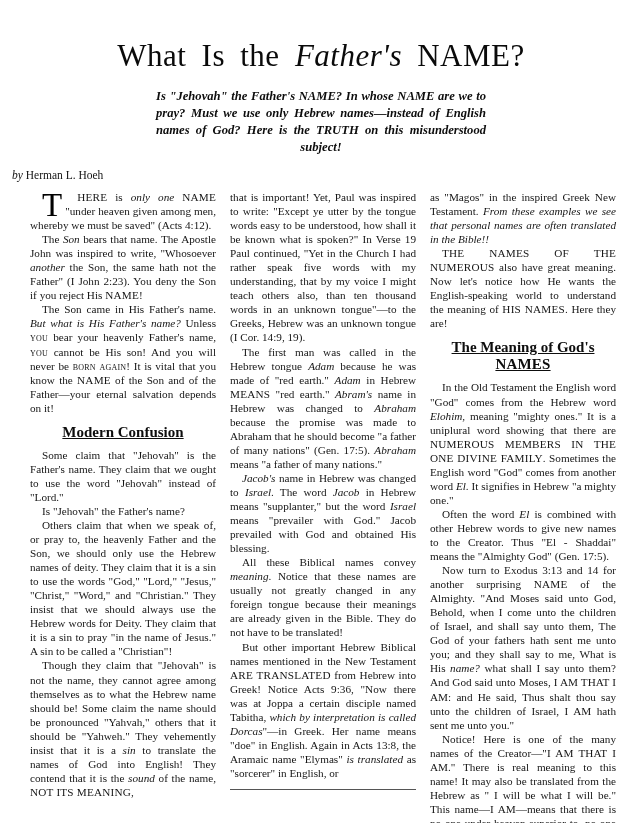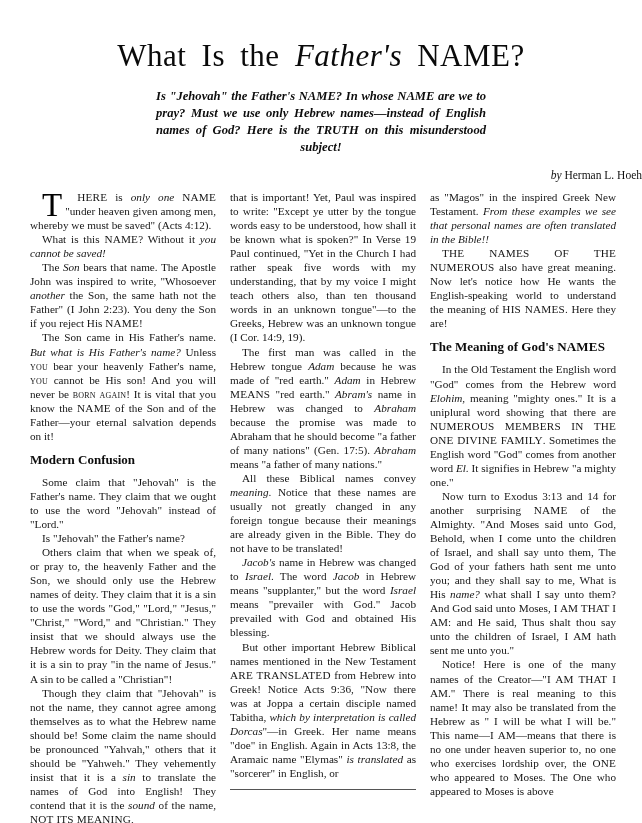--- a/index.html
+++ b/index.html
@@ -40,25 +40,26 @@
     text-align: center;
     font-style: italic;
     font-weight: bold;
     font-size: 12.6px;
     line-height: 17px;
     text-align: justify;
     text-align-last: center;
     color: #0d0d0d;
   }
   .byline {
-    text-align: right;
+    text-align: left;
     font-size: 11.5px;
     margin-top: 13px;
     margin-bottom: 9px;
     color: #111;
+    padding-left: 12px;
   }
   .byline .by {
     font-style: italic;
   }
   
   .columns {
     display: flex;
     gap: 14px;
     padding: 0 28px 0 30px;
     box-sizing: border-box;
@@ -81,24 +82,26 @@
     text-indent: 0;
   }
   .sc {
     font-variant: small-caps;
     letter-spacing: 0.2px;
   }
   .it {
     font-style: italic;
   }
   .subhead {
-    font-size: 13px;
+    text-align: center;
+    font-size: 15px;
     font-weight: bold;
     margin: 9px 0 7px 0;
     color: #0d0d0d;
+    text-decoration: underline;
   }
   
   .dropcap-p {
     text-indent: 0;
   }
   .dropcap {
     float: left;
     font-size: 33px;
     line-height: 26px;
     padding: 1px 3px 0 0;
@@ -127,62 +130,62 @@
 
   <div class="subtitle">Is "Jehovah" the Father's NAME? In whose NAME are we to pray? Must we use only Hebrew names—instead of English names of God? Here is the TRUTH on this misunderstood subject!</div>
 
   <div class="byline"><span class="by">by</span><span> Herman L. Hoeh</span></div>
 
   <div class="columns">
 
     <div class="col">
       <p class="dropcap-p"><span class="dropcap">T</span><span class="sc">HERE</span><span> is </span><span class="it">only one</span><span> </span><span class="sc">NAME</span><span> "under heaven given among men, whereby we must be saved" (Acts 4:12).</span></p>
 
-      <p><span>What is this </span><span class="sc">NAME</span><span>? Without it </span><span class="it">you cannot be saved!</span></p>
 
       <p><span>The </span><span class="it">Son</span><span> bears that name. The Apostle John was inspired to write, "Whosoever </span><span class="it">another</span><span> the Son, the same hath not the Father" (I John 2:23). You deny the Son if you reject His </span><span class="sc">NAME</span><span>!</span></p>
 
       <p><span>The Son came in His Father's name. </span><span class="it">But what is His Father's name?</span><span> Unless </span><span class="sc">you</span><span> bear your heavenly Father's name, </span><span class="sc">you</span><span> cannot be His son! And you will never be </span><span class="sc">born again</span><span>! It is vital that you know the </span><span class="sc">NAME</span><span> of the Son and of the Father—your eternal salvation depends on it!</span></p>
 
       <div class="subhead">Modern Confusion</div>
 
       <p>Some claim that "Jehovah" is the Father's name. They claim that we ought to use the word "Jehovah" instead of "Lord."</p>
       <p>Is "Jehovah" the Father's name?</p>
       <p>Others claim that when we speak of, or pray to, the heavenly Father and the Son, we should only use the Hebrew names of deity. They claim that it is a sin to use the words "God," "Lord," "Jesus," "Christ," "Word," and "Christian." They insist that we should always use the Hebrew words for Deity. They claim that it is a sin to pray "in the name of Jesus." A sin to be called a "Christian"!</p>
 
       <p><span>Though they claim that "Jehovah" is not the name, they cannot agree among themselves as to what the Hebrew name should be! Some claim the name should be pronounced "Yahvah," others that it should be "Yahweh." They vehemently insist that it is a </span><span class="it">sin</span><span> to translate the names of God into English! They contend that it is the </span><span class="it">sound</span><span> of the name, </span><span class="sc">NOT ITS MEANING</span><span>,</span></p>
     </div>
 
     <div class="col">
       <p class="noindent">that is important! Yet, Paul was inspired to write: "Except ye utter by the tongue words easy to be understood, how shall it be known what is spoken?" In Verse 19 Paul continued, "Yet in the Church I had rather speak five words with my understanding, that by my voice I might teach others also, than ten thousand words in an unknown tongue"—to the Greeks, Hebrew was an unknown tongue (I Cor. 14:9, 19).</p>
 
 
       <p><span>The first man was called in the Hebrew tongue </span><span class="it">Adam</span><span> because he was made of "red earth." </span><span class="it">Adam</span><span> in Hebrew </span><span class="sc">MEANS</span><span> "red earth." </span><span class="it">Abram's</span><span> name in Hebrew was changed to </span><span class="it">Abraham</span><span> because the promise was made to Abraham that he should become "a father of many nations" (Gen. 17:5). </span><span class="it">Abraham</span><span> means "a father of many nations."</span></p>
 
+      <p><span class="it">Jacob's</span><span> name in Hebrew was changed to </span><span class="it">Israel</span><span>. The word </span><span class="it">Jacob</span><span> in Hebrew means "supplanter," but the word </span><span class="it">Israel</span><span> means "prevailer with God." Jacob prevailed with God and obtained His blessing.</span></p>
+
       <p><span>All these Biblical names convey </span><span class="it">meaning</span><span>. Notice that these names are usually not greatly changed in any foreign tongue because their meanings are already given in the Bible. They do not have to be translated!</span></p>
-
-      <p><span class="it">Jacob's</span><span> name in Hebrew was changed to </span><span class="it">Israel</span><span>. The word </span><span class="it">Jacob</span><span> in Hebrew means "supplanter," but the word </span><span class="it">Israel</span><span> means "prevailer with God." Jacob prevailed with God and obtained His blessing.</span></p>
 
       <p><span>But other important Hebrew Biblical names mentioned in the New Testament </span><span class="sc">ARE TRANSLATED</span><span> from Hebrew into Greek! Notice Acts 9:36, "Now there was at Joppa a certain disciple named Tabitha, </span><span class="it">which by interpretation is called Dorcas</span><span>"—in Greek. Her name means "doe" in English. Again in Acts 13:8, the Aramaic name "Elymas" </span><span class="it">is translated</span><span> as "sorcerer" in English, or</span></p>
 
       <div class="copyright">
         
         
       </div>
     </div>
 
     <div class="col">
       <p class="noindent"><span>as "Magos" in the inspired Greek New Testament. </span><span class="it">From these examples we see that personal names are often translated in the Bible!!</span></p>
 
       <p><span class="sc">THE NAMES OF THE NUMEROUS</span><span> also have great meaning. Now let's notice how He wants the English-speaking world to understand the meaning of </span><span class="sc">HIS NAMES</span><span>. Here they are!</span></p>
 
       <div class="subhead"><span>The Meaning of God's </span><span class="sc">NAMES</span></div>
 
       <p><span>In the Old Testament the English word "God" comes from the Hebrew word </span><span class="it">Elohim</span><span>, meaning "mighty ones." It is a uniplural word showing that there are </span><span class="sc">NUMEROUS MEMBERS IN THE ONE DIVINE FAMILY</span><span>. Sometimes the English word "God" comes from another word </span><span class="it">El</span><span>. It signifies in Hebrew "a mighty one."</span></p>
 
+      <p><span>Often the word </span><span class="it">El</span><span> is combined with other Hebrew words to give new names to the Creator. Thus "El - Shaddai" means the "Almighty God" (Gen. 17:5).</span></p>
 
       <p><span>Now turn to Exodus 3:13 and 14 for another surprising </span><span class="sc">NAME</span><span> of the Almighty. "And Moses said unto God, Behold, when I come unto the children of Israel, and shall say unto them, The God of your fathers hath sent me unto you; and they shall say to me, What is His </span><span class="it">name?</span><span> what shall I say unto them? And God said unto Moses, I AM THAT I AM: and He said, Thus shalt thou say unto the children of Israel, I AM hath sent me unto you."</span></p>
 
       <p><span>Notice! Here is one of the many names of the Creator—"I AM THAT I AM." There is real meaning to this name! It may also be translated from the Hebrew as " I will be what I will be." This name—I AM—means that there is no one under heaven superior to, no one who exercises lordship over, the </span><span class="sc">ONE</span><span> who appeared to Moses. The One who appeared to Moses is above</span></p>
     </div>
 
   </div>
 
 </div>
 

